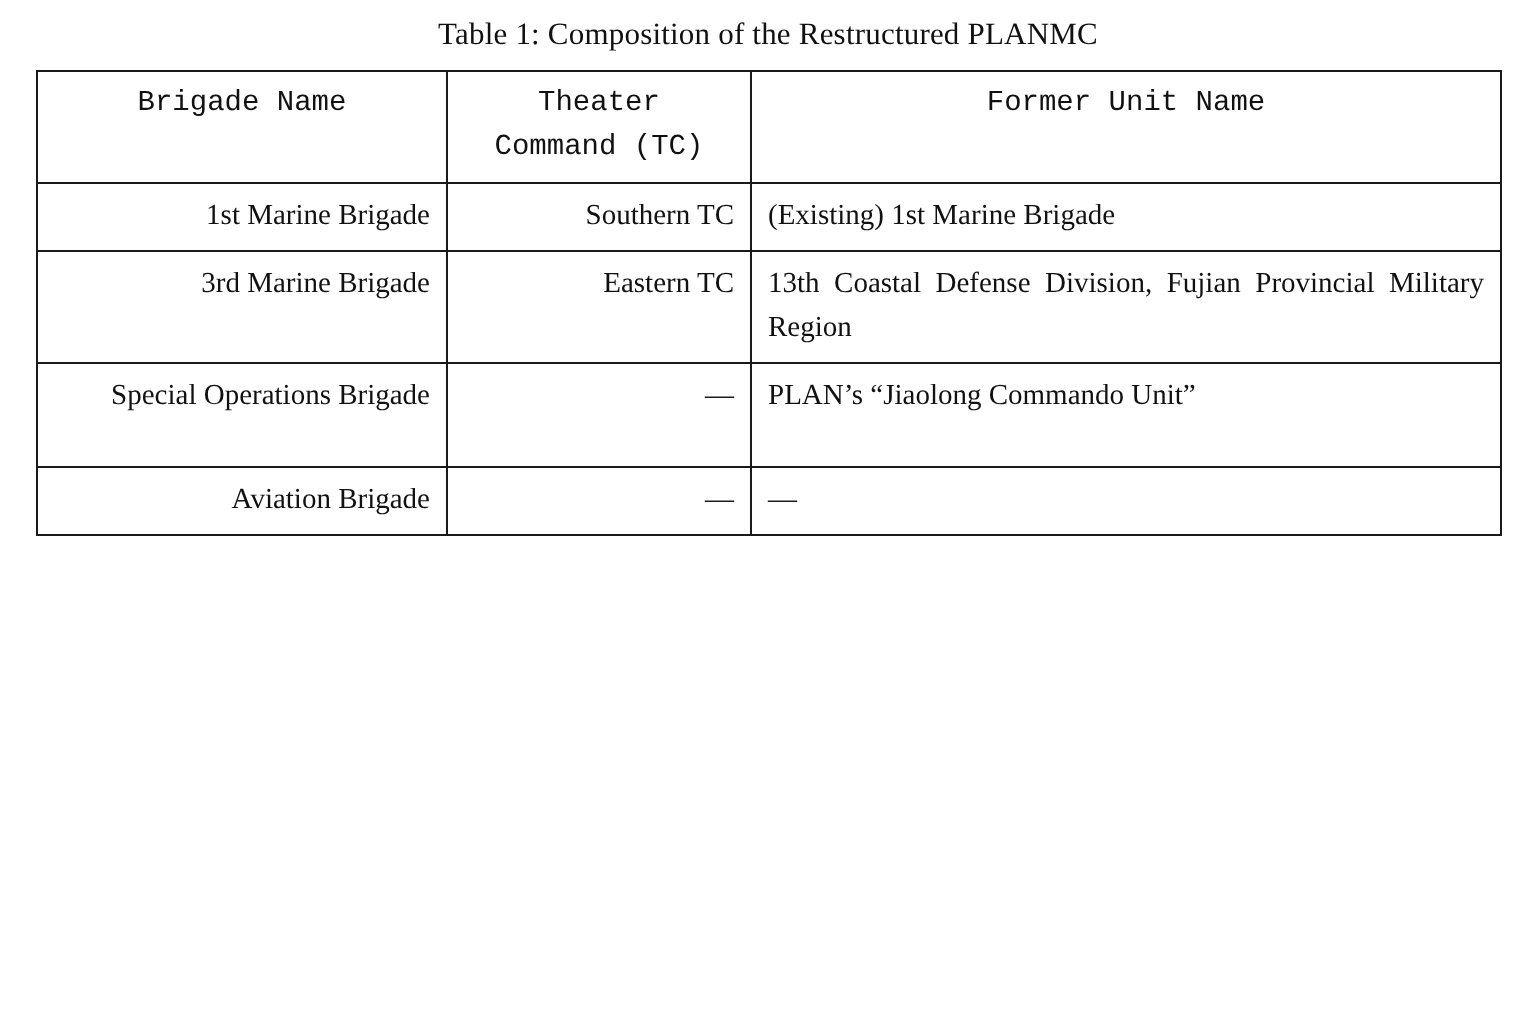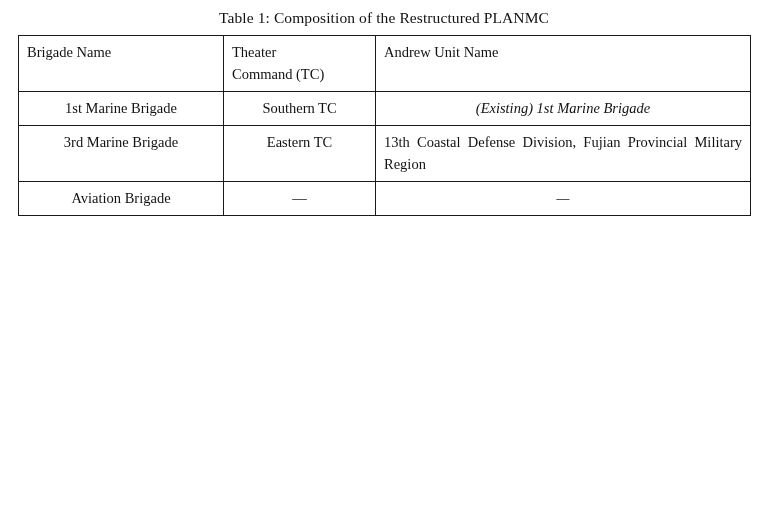--- a/index.html
+++ b/index.html
@@ -41,26 +41,27 @@
     padding: 5px 8px 6px 8px;
     line-height: 22px;
   }
   table.composition th {
     font-weight: normal;
   }
   .col-brigade { width: 205px; }
   .col-theater { width: 152px; }
   .col-former  { width: 375px; }
 
-  .c-center { text-align: center; }
-  .c-left   { text-align: center; font-style: italic; }
+  .c-center { text-align: right; }
+  .c-left   { text-align: left; }
   .c-just   { text-align: justify; text-align-last: left; }
 
   .hdr-brigade, .hdr-theater, .hdr-former {
-    text-align: left;
+    text-align: center;
+    font-family: Liberation Mono, monospace;
   }
   .hdr-two-line { line-height: 26px; }
 
   .tall-cell { height: 52px; margin-left: 40px; }
 
   .source {
     margin-top: 9px;
     font-size: 14.5px;
     line-height: 27px;
     text-align: justify;
@@ -87,21 +88,21 @@
     <thead>
       <tr>
         <th class="hdr-brigade hdr-two-line">
           <span>Brigade Name</span>
         </th>
         <th class="hdr-theater hdr-two-line">
           <div>Theater</div>
           <div>Command (TC)</div>
         </th>
         <th class="hdr-former hdr-two-line">
-          <span>Andrew Unit Name</span>
+          <span>Former Unit Name</span>
         </th>
       </tr>
     </thead>
     <tbody>
 
       <tr>
         <td class="c-center">1st Marine Brigade</td>
         <td class="c-center">Southern TC</td>
         <td class="c-left">(Existing) 1st Marine Brigade</td>
       </tr>
@@ -109,20 +110,25 @@
 
       <tr class="tall-cell">
         <td class="c-center">3rd Marine Brigade</td>
         <td class="c-center">Eastern TC</td>
         <td class="c-just">13th Coastal Defense Division, Fujian Provincial Military Region</td>
       </tr>
 
 
 
 
+      <tr class="tall-cell">
+        <td class="c-center">Special Operations Brigade</td>
+        <td class="c-center">—</td>
+        <td class="c-left">PLAN’s “Jiaolong Commando Unit”</td>
+      </tr>
 
       <tr>
         <td class="c-center">Aviation Brigade</td>
         <td class="c-center">—</td>
         <td class="c-left">—</td>
       </tr>
 
     </tbody>
   </table>
 

